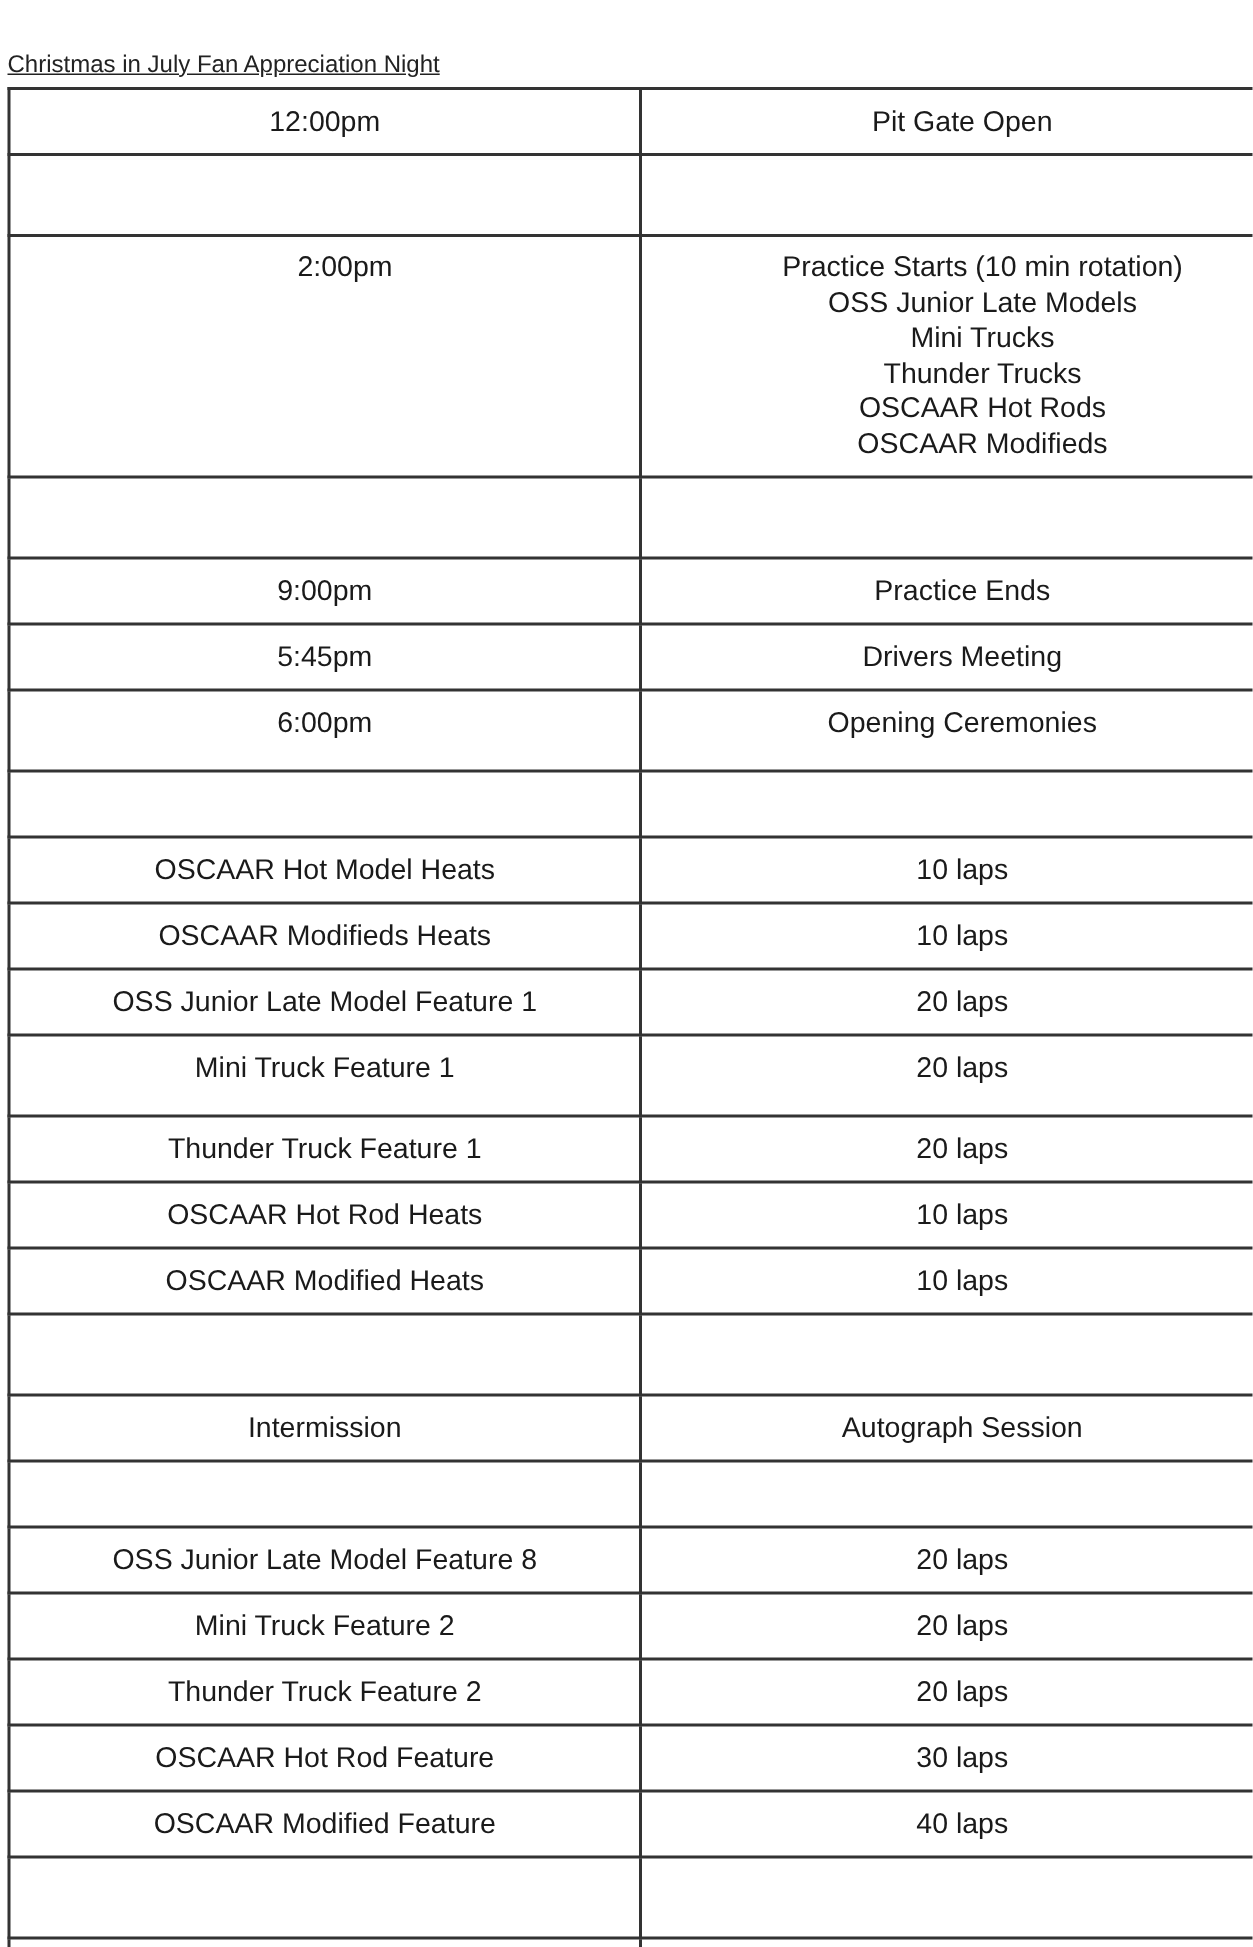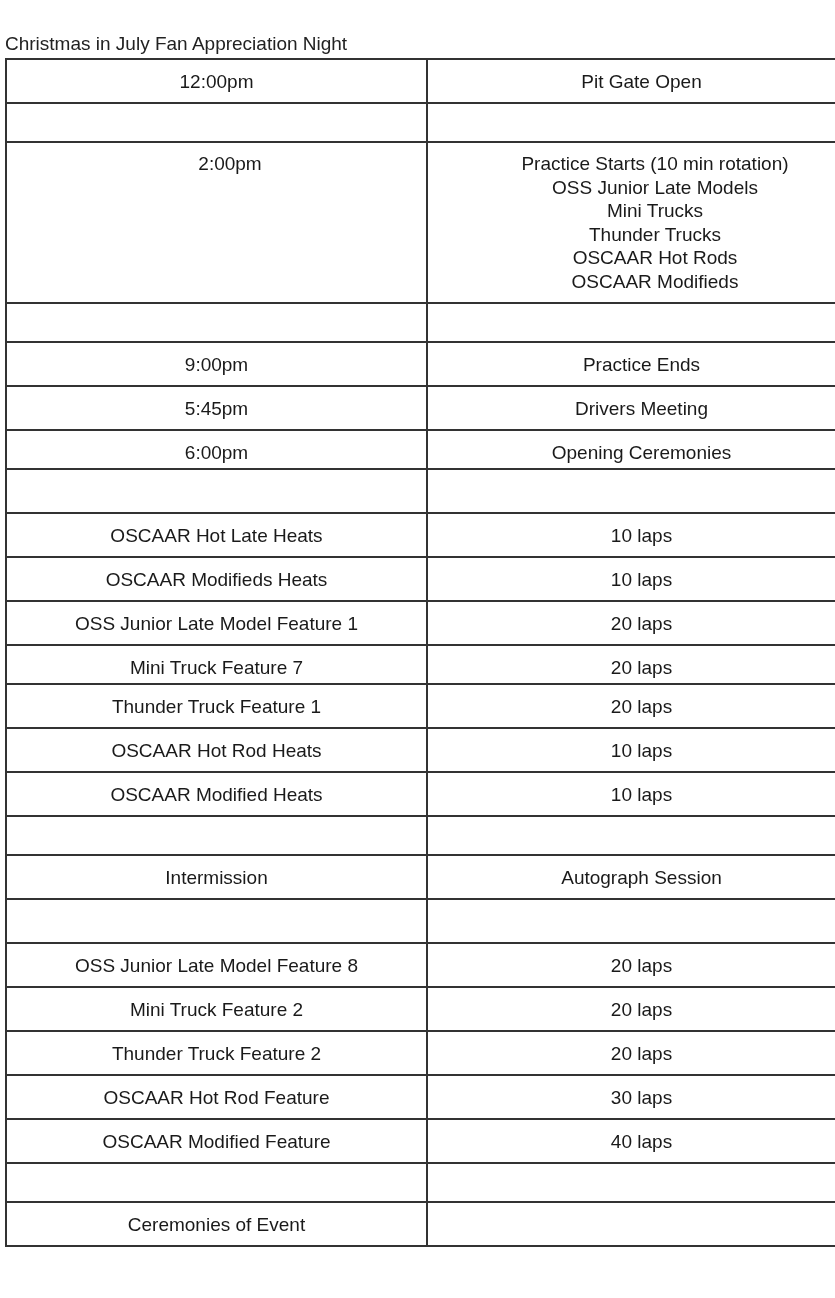--- a/index.html
+++ b/index.html
@@ -1,26 +1,26 @@
 <!DOCTYPE html>
 <html><head>
 <meta charset="utf-8">
 <style>
   html, body { margin: 0; padding: 0; background: #ffffff; }
   body { width: 835px; height: 1298px; position: relative; overflow: hidden;
          font-family: "Liberation Sans", sans-serif; color: #1a1a1a; }
-  .title { position: absolute; left: 5px; top: 33px; font-size: 19px; line-height: 22px; color: #222; }
+  .title { position: absolute; left: 5px; top: 33px; font-size: 16px; line-height: 22px; color: #222; text-decoration: underline; }
   table.sched { position: absolute; left: 5px; top: 58px; width: 850px;
                 border-collapse: collapse; table-layout: fixed; }
   table.sched td { border: 2px solid #333; text-align: center; vertical-align: top;
                    font-size: 19px; line-height: 23.5px; padding: 10px 4px 0 4px; box-sizing: border-box; }
   td.c1 { width: 421px; }
   td.c2 { width: 429px; }
   tr.r44 td { height: 44px; }
-  tr.r45 td { height: 39px; }
+  tr.r45 td { height: 54px; }
   tr.r161 td { height: 161px; padding-top: 9px; padding-left: 31px; }
   .line { display: block; }
 </style>
 </head>
 <body>
 
 <div class="title">Christmas in July Fan Appreciation Night</div>
 
 <table class="sched">
   <tbody id="sched-body">
@@ -71,39 +71,39 @@
           <span class="line">Opening Ceremonies</span>
         </td>
       </tr>
       <tr class="r44">
         <td class="c1"></td>
         <td class="c2">
           <span class="line"></span>
         </td>
       </tr>
       <tr class="r44">
-        <td class="c1">OSCAAR Hot Late Heats</td>
+        <td class="c1">OSCAAR Hot Model Heats</td>
         <td class="c2">
           <span class="line">10 laps</span>
         </td>
       </tr>
       <tr class="r44">
         <td class="c1">OSCAAR Modifieds Heats</td>
         <td class="c2">
           <span class="line">10 laps</span>
         </td>
       </tr>
       <tr class="r44">
         <td class="c1">OSS Junior Late Model Feature 1</td>
         <td class="c2">
           <span class="line">20 laps</span>
         </td>
       </tr>
       <tr class="r45">
-        <td class="c1">Mini Truck Feature 7</td>
+        <td class="c1">Mini Truck Feature 1</td>
         <td class="c2">
           <span class="line">20 laps</span>
         </td>
       </tr>
       <tr class="r44">
         <td class="c1">Thunder Truck Feature 1</td>
         <td class="c2">
           <span class="line">20 laps</span>
         </td>
       </tr>

